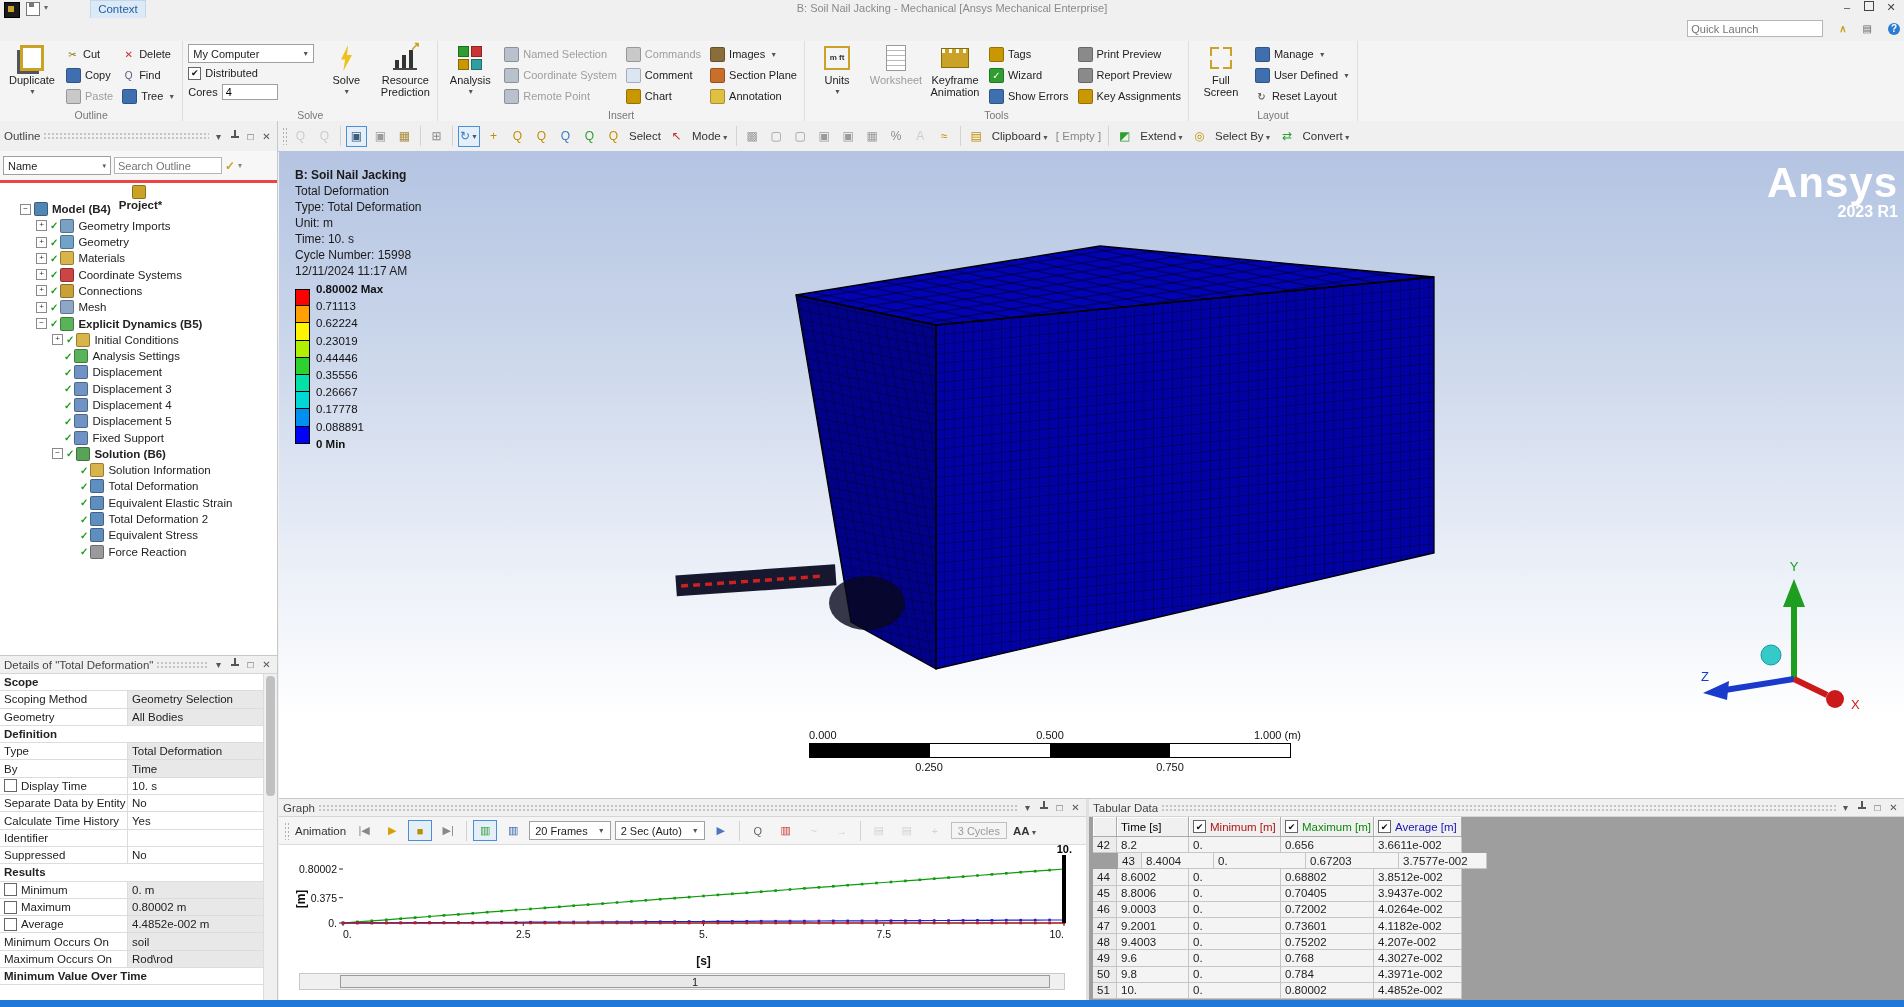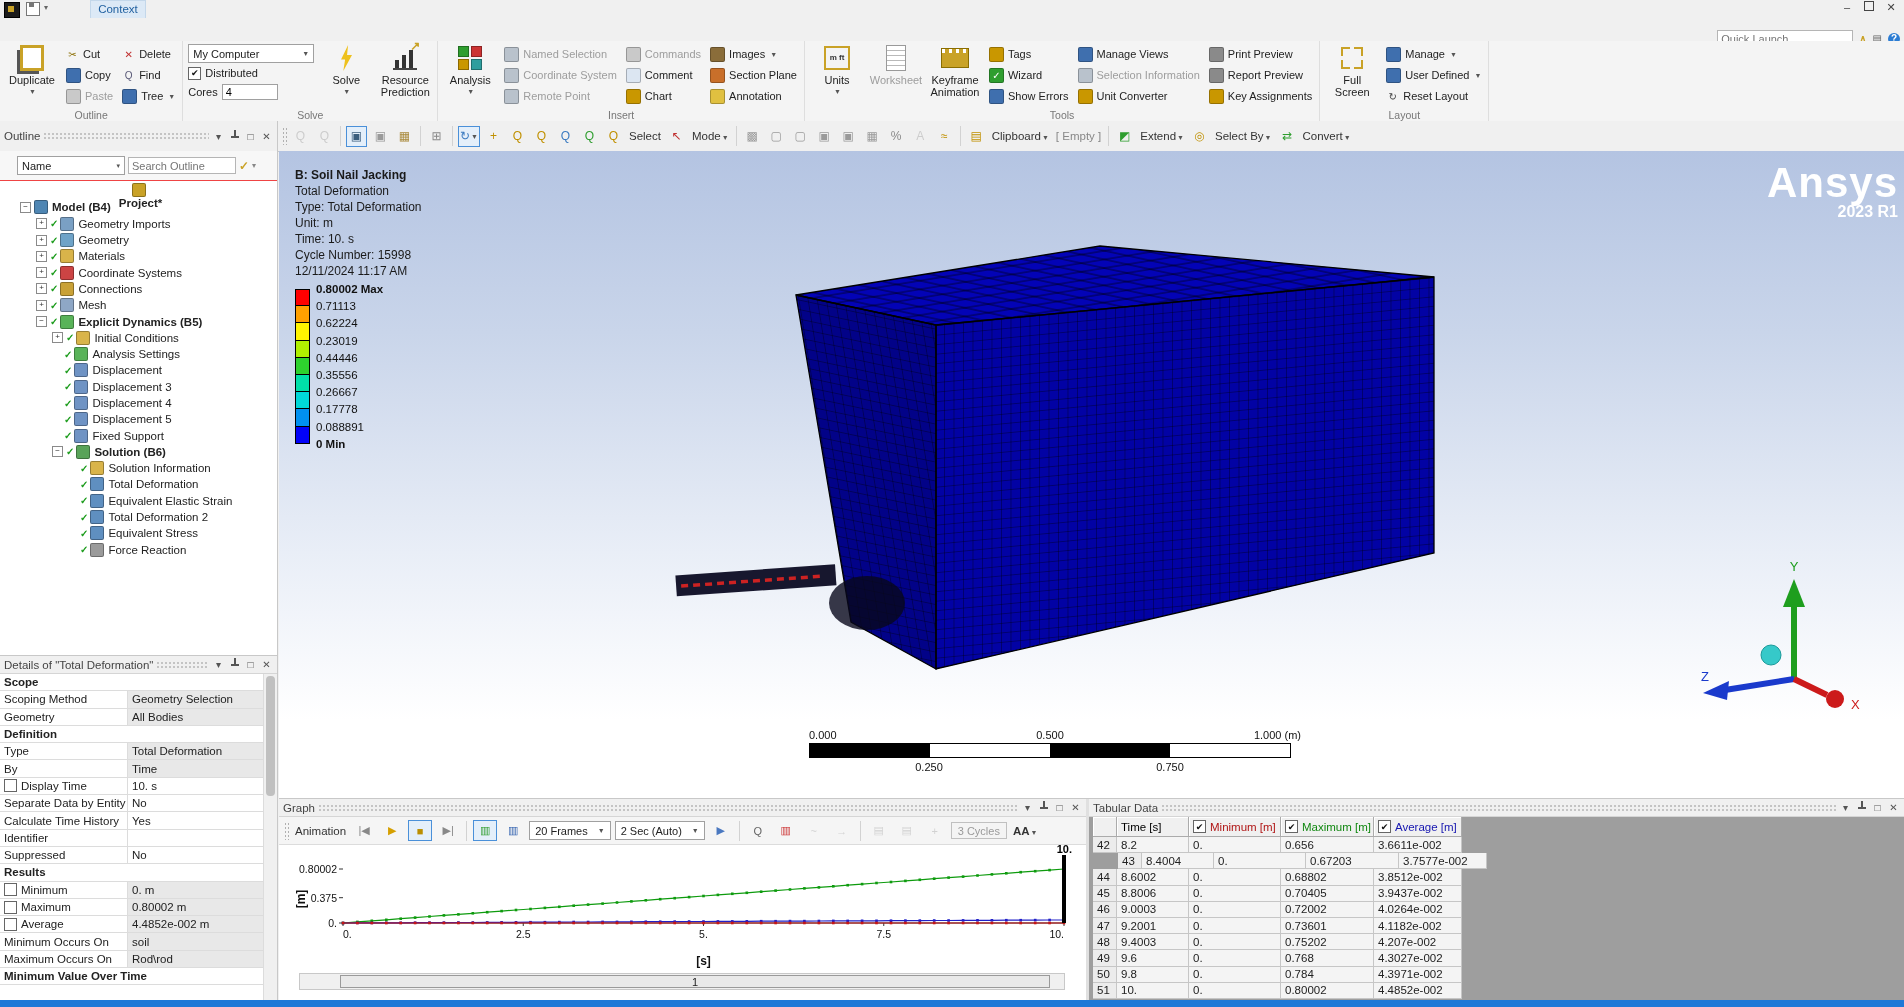--- a/index.html
+++ b/index.html
@@ -17,21 +17,21 @@
   #win-title{position:absolute;left:0;right:0;top:2px;text-align:center;font-size:11px;color:#8a8a8a;pointer-events:none;}
   #win-btns{position:absolute;right:2px;top:0;display:flex;}
   #win-btns span{width:22px;height:16px;text-align:center;line-height:15px;font-size:11px;color:#444;}
   .restore-glyph{display:inline-block;width:8px;height:8px;border:1px solid #444;}
   
   #tabrow{position:absolute;top:18px;left:0;right:0;height:23px;background:#f0f0f0;border-bottom:1px solid #d9d9d9;}
   #tabs{position:absolute;left:0;top:0;height:23px;display:flex;}
   .tab{padding:4px 13px 0 13px;font-size:12px;color:#333;height:19px;}
   .tab.file{background:#2b7cd3;color:#fff;padding:4px 15px 0 15px;}
   .tab.active{background:#fff;border:1px solid #d0d0d0;border-bottom:1px solid #fff;padding-top:3px;}
-  #quicklaunch{position:absolute;right:4px;top:12px;display:flex;align-items:center;gap:6px;}
+  #quicklaunch{position:absolute;right:4px;top:2px;display:flex;align-items:center;gap:16px;}
   #quicklaunch input{width:128px;height:15px;border:1px solid #b5b5b5;font-size:11px;padding:0 3px;color:#333;font-family:inherit;}
   .ql-ic{font-size:10px;color:#666;}
   .ql-ic.gold{color:#c9a227;font-weight:bold;}
   .ql-ic.help{width:12px;height:12px;border-radius:50%;background:#2b7cd3;color:#fff;text-align:center;line-height:12px;font-weight:bold;}
   
   #ribbon{position:absolute;top:41px;left:0;right:0;height:80px;background:#f4f4f4;border-bottom:1px solid #d0d0d0;display:flex;}
   .rgroup{position:relative;border-right:1px solid #dedede;padding:3px 5px 14px 5px;}
   .rglabel{position:absolute;bottom:0;left:0;right:0;text-align:center;font-size:10.5px;color:#777;}
   .rbody{display:flex;gap:5px;align-items:flex-start;}
   .rcol{display:flex;flex-direction:column;gap:1px;}
@@ -85,21 +85,21 @@
   #gfx-toolbar{position:absolute;left:278px;right:0;top:0;height:30px;display:flex;align-items:center;gap:3px;padding:0 4px;overflow:hidden;}
   .grip{width:5px;height:18px;background-image:radial-gradient(#b0b0b0 1px,transparent 1px);background-size:3px 4px;}
   .tsep{width:1px;height:20px;background:#d2d2d2;margin:0 2px;}
   .gbtn{min-width:17px;height:19px;display:inline-flex;align-items:center;justify-content:center;font-size:12px;border:1px solid transparent;padding:0 1px;}
   .gbtn.selected{border:1px solid #4a90d9;background:#e4effa;}
   .gbtn.disabled{opacity:.55;}
   .glab{font-size:11.5px;color:#333;white-space:nowrap;padding:0 2px;}
   .glab.dim{color:#888;}
   
   #outline-panel{position:absolute;left:0;top:151px;width:278px;height:504px;background:#fff;border-right:1px solid #c8c8c8;box-sizing:border-box;overflow:hidden;}
-  #filter-row{height:25px;display:flex;align-items:center;gap:3px;padding:2px 17px;background:#f7f7f7;border-bottom:1px solid #ef4444;}
+  #filter-row{height:25px;display:flex;align-items:center;gap:3px;padding:2px 3px;background:#f7f7f7;border-bottom:3px solid #ef4444;}
   .name-select{width:98px;height:17px;border:1px solid #a0a0a0;background:#fff;display:flex;align-items:center;justify-content:space-between;padding:0 4px;font-size:11px;}
   .name-select i{font-style:normal;font-size:7px;color:#555;}
   #search-outline{width:100px;height:15px;border:1px solid #b5b5b5;font-size:11px;padding:0 3px;font-family:inherit;}
   .gold-check{color:#c9a227;font-weight:bold;font-size:12px;}
   .caret2{font-size:8px;color:#888;}
   #tree{padding-top:2px;}
   .trow2{display:flex;align-items:center;height:16.3px;white-space:nowrap;}
   .texp{width:9px;height:9px;border:1px solid #8a8a8a;background:#fff;font-size:8px;line-height:7px;text-align:center;color:#333;margin-right:3px;flex:none;}
   .tspace{width:12px;flex:none;}
   .tcheck{color:#1a9b1a;font-weight:bold;font-size:10px;margin-right:2px;flex:none;}
@@ -169,20 +169,21 @@
 <div id="app">
 
   <div id="titlebar">
     <span class="appicon">
         <i></i>
       </span>
     <span class="floppy">
         <i></i>
       </span>
     <span class="qat-caret">▾</span>
+    <div id="win-title">B: Soil Nail Jacking - Mechanical [Ansys Mechanical Enterprise]</div>
     <div id="context-tab">Context</div>
     <div id="win-btns">
       <span>–</span>
       <span><i class="restore-glyph"></i></span>
       <span>✕</span>
     </div>
   </div>
 
   <div id="tabrow">
     <div id="quicklaunch">
@@ -358,34 +359,20 @@
               <span class="ric boxed" style="background: rgb(201, 151, 0);"></span>
               <span>Tags</span>
             </div>
             <div class="rsmall">
               <span class="ric boxed" style="background: rgb(47, 158, 47); color: rgb(255, 255, 255);">✓</span>
               <span>Wizard</span>
             </div>
             <div class="rsmall">
               <span class="ric boxed" style="background: rgb(63, 111, 174);"></span>
               <span>Show Errors</span>
-            </div>
-          </div>
-          <div class="rcol">
-            <div class="rsmall">
-              <span class="ric boxed" style="background: rgb(63, 111, 174);"></span>
-              <span>Manage Views</span>
-            </div>
-            <div class="rsmall disabled">
-              <span class="ric boxed" style="background: rgb(185, 194, 204);"></span>
-              <span>Selection Information</span>
-            </div>
-            <div class="rsmall">
-              <span class="ric boxed" style="background: rgb(201, 151, 0);"></span>
-              <span>Unit Converter</span>
             </div>
           </div>
           <div class="rcol">
             <div class="rsmall">
               <span class="ric boxed" style="background: rgb(138, 138, 138);"></span>
               <span>Print Preview</span>
             </div>
             <div class="rsmall">
               <span class="ric boxed" style="background: rgb(138, 138, 138);"></span>
               <span>Report Preview</span>

